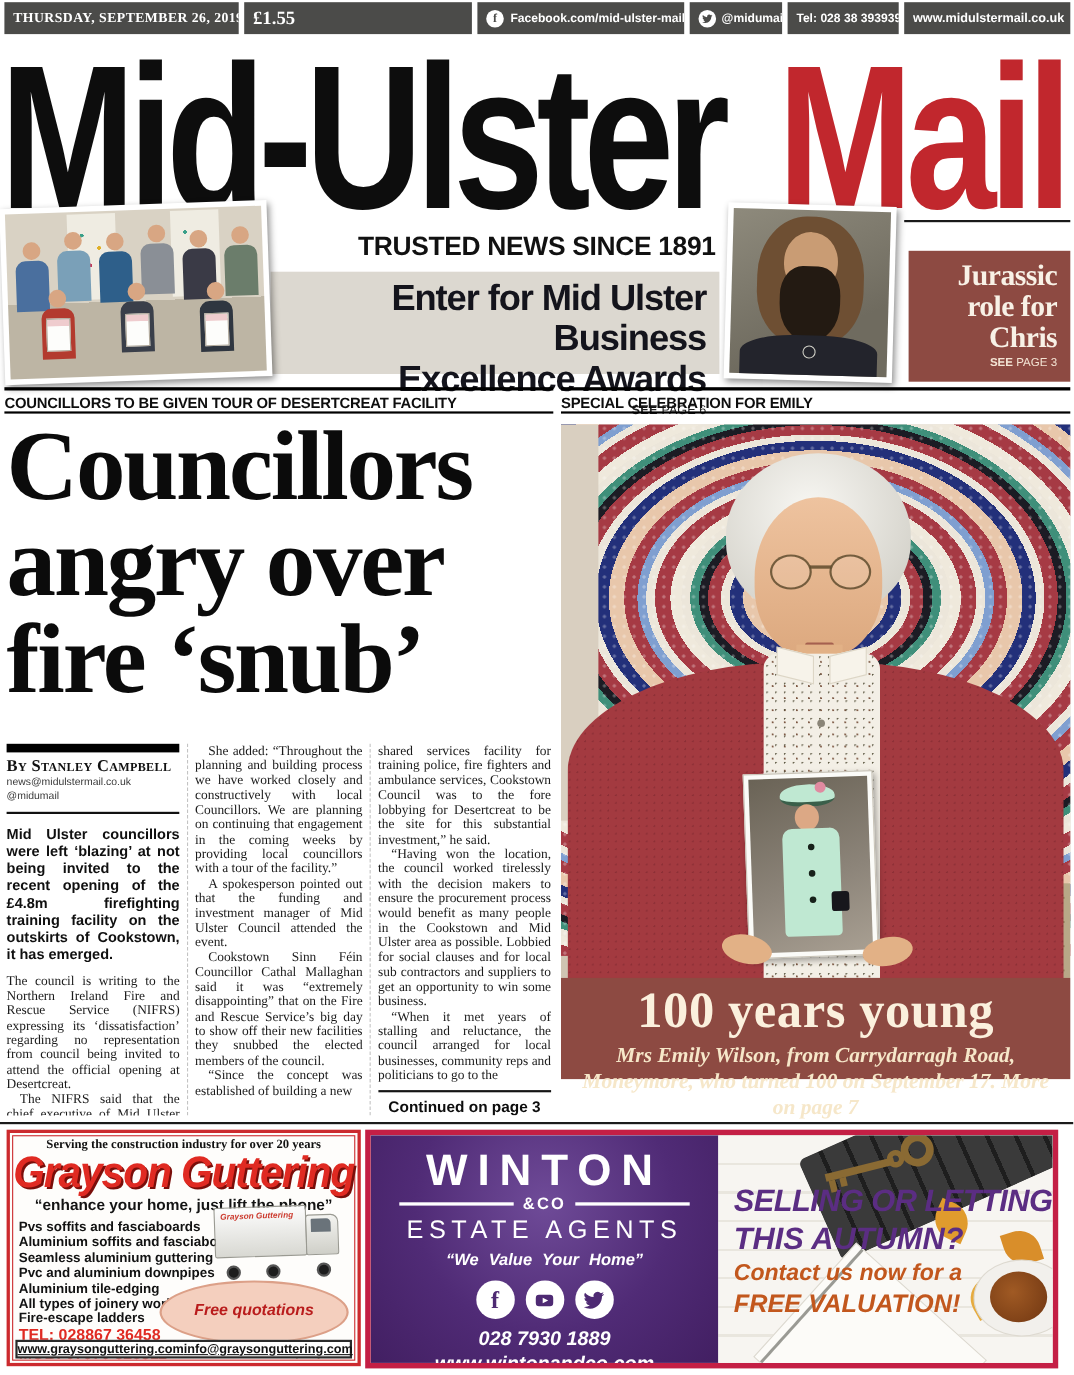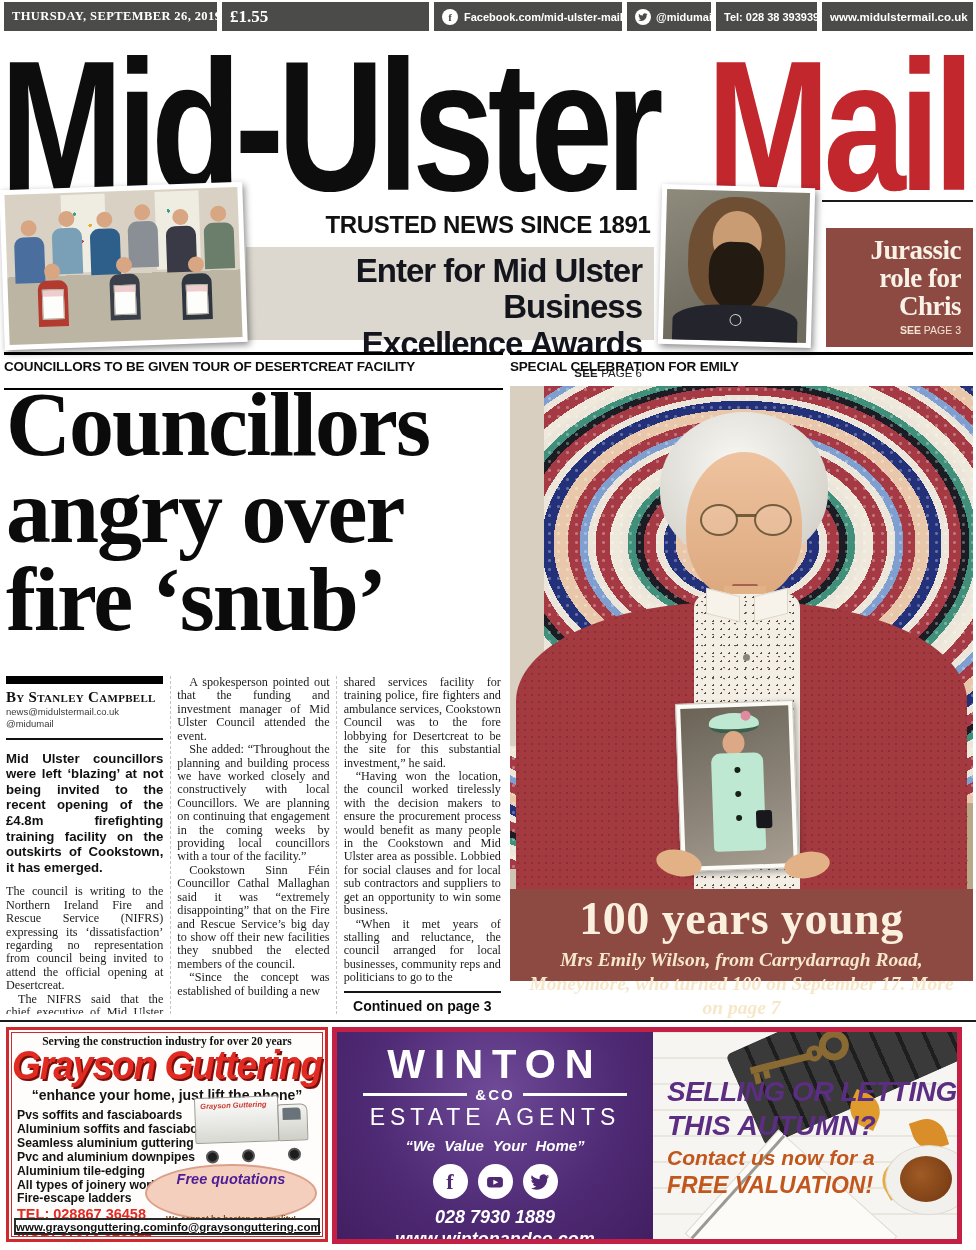--- a/index.html
+++ b/index.html
@@ -62,21 +62,21 @@
 
   .right-rule { position:absolute; left:822px; top:200px; width:151px; height:2px; background:#1a1a1a; }
   .jurassic-box { position:absolute; left:826px; top:228px; width:147px; height:119px; background:#8d4a42;
                   color:#f8f1e6; text-align:right; padding:8px 12px 0 0; }
   .jur-line { font:bold 27px/1.04 "Liberation Serif", serif; letter-spacing:-0.5px; }
   .jur-see { margin-top:4px; font:10.5px "Liberation Sans", sans-serif; color:#f3e3d3; }
   .jur-see b { font-weight:bold; }
 
   
   .kicker { position:absolute; top:352px; border-top:3px solid #000; border-bottom:2px solid #000;
-            padding:4px 0 14px; font:bold 13.5px "Liberation Sans", sans-serif; letter-spacing:-0.2px; color:#0e0e0e; }
+            padding:4px 0 0; font:bold 13.5px "Liberation Sans", sans-serif; letter-spacing:-0.2px; color:#0e0e0e; }
   .kicker-left { left:4px; width:499px; }
   .kicker-right { left:510px; width:463px; }
 
   
   .headline { position:absolute; left:6px; top:381px; width:500px;
               font:bold 90px/0.97 "Liberation Serif", serif; letter-spacing:-2px; color:#0b0b0b; }
   .cols { position:absolute; left:4px; top:676px; width:499px; height:338px; display:flex; overflow:hidden; }
   .col { width:33.33%; padding:0 7px 0 2px; display:flex; flex-direction:column; }
   .col-2 { border-left:1px dashed #c3c3c3; border-right:1px dashed #c3c3c3; padding:0 6px; }
   .col-3 { padding:0 2px 0 7px; }
@@ -161,21 +161,21 @@
   .truck-box { position:absolute; left:0; top:4px; width:84px; height:46px; background:linear-gradient(#fdfdfd,#d8d8d2);
                border:1px solid #9a9a92; border-radius:2px; overflow:hidden; }
   .truck-box-text { font:italic bold 7.5px/1.1 "Liberation Sans", sans-serif; color:#cc3a2e; padding:4px 2px 0 5px; }
   .truck-cab { position:absolute; left:83px; top:13px; width:30px; height:37px; background:linear-gradient(#f4f4f1,#cfcfc8);
                border:1px solid #9a9a92; border-radius:3px 7px 2px 2px; }
   .truck-cab::after { content:""; position:absolute; left:4px; top:3px; width:18px; height:12px; background:#6a737a; border-radius:1px 4px 0 0; }
   .truck-wheel { position:absolute; bottom:0; width:13px; height:13px; background:#1d1d1d; border:2px solid #555; border-radius:50%; }
   .tw1 { left:10px; } .tw2 { left:46px; } .tw3 { left:92px; }
   .free-quote { position:absolute; right:8px; top:134px; width:172px; height:58px; background:#f4cfbe;
                 border:2px solid #dca088; border-radius:50%; text-align:center; padding-top:5px; }
-  .fq-title { font:bold italic 14.5px "Liberation Sans", sans-serif; color:#4c1d95; }
+  .fq-title { font:bold italic 14.5px "Liberation Sans", sans-serif; color:#b91c1c;margin-top:12px; }
   .fq-line { font:bold 8.5px/1.25 "Liberation Sans", sans-serif; color:#7d4a12;margin-top:27px; }
   .gr-webbar { position:absolute; left:5px; right:5px; bottom:4px; height:17px; border:2px solid #2a2a2a; background:#fff;
                display:flex; align-items:center; justify-content:space-evenly; font:bold 11.5px "Liberation Sans", sans-serif; color:#111;text-decoration:underline; }
 
   .winton-ad { position:absolute; left:332px; top:1027px; width:630px; height:217px; border:5px solid #c41f45;
                background:#f6f4f0; display:flex; overflow:hidden; }
   .winton-left { position:relative; width:316px; background:radial-gradient(circle at 50% 30%, #6f4b98 0%, #502b76 55%, #421f62 100%);
                  color:#fff; text-align:center; flex-shrink:0; }
   .wn-name { margin-top:12px; font:bold 40px/1 "Liberation Sans", sans-serif; letter-spacing:9px; }
   .wn-co-row { display:flex; align-items:center; margin:2px 26px 0; gap:8px; }
@@ -336,22 +336,22 @@
       <div class="byline-box">
         <div class="byline-name">By Stanley Campbell</div>
         <div class="byline-sub">news@midulstermail.co.uk</div>
         <div class="byline-sub">@midumail</div>
       </div>
       <p class="intro">Mid Ulster councillors were left ‘blazing’ at not being invited to the recent opening of the £4.8m firefighting training facility on the outskirts of Cookstown, it has emerged.</p>
       <p class="bodytext">The council is writing to the Northern Ireland Fire and Rescue Service (NIFRS) expressing its ‘dissatisfaction’ regarding no representation from council being invited to attend the official opening at Desertcreat.</p>
       <p class="bodytext ind">The NIFRS said that the chief executive of Mid Ulster Council and a colleague were invited to represent the council.</p>
     </div>
     <div class="col col-2">
+      <p class="bodytext ind">She added: “Throughout the planning and building process we have worked closely and constructively with local Councillors. We are planning on continuing that engagement in the coming weeks by providing local councillors with a tour of the facility.”</p>
       <p class="bodytext ind">A spokesperson pointed out that the funding and investment manager of Mid Ulster Council attended the event.</p>
-      <p class="bodytext ind">She added: “Throughout the planning and building process we have worked closely and constructively with local Councillors. We are planning on continuing that engagement in the coming weeks by providing local councillors with a tour of the facility.”</p>
       <p class="bodytext ind">Cookstown Sinn Féin Councillor Cathal Mallaghan said it was “extremely disappointing” that on the Fire and Rescue Service’s big day to show off their new facilities they snubbed the elected members of the council.</p>
       <p class="bodytext ind">“Since the concept was established of building a new</p>
     </div>
     <div class="col col-3">
       <p class="bodytext">shared services facility for training police, fire fighters and ambulance services, Cookstown Council was to the fore lobbying for Desertcreat to be the site for this substantial investment,” he said.</p>
       <p class="bodytext ind">“Having won the location, the council worked tirelessly with the decision makers to ensure the procurement process would benefit as many people in the Cookstown and Mid Ulster area as possible. Lobbied for social clauses and for local sub contractors and suppliers to get an opportunity to win some business.</p>
       <p class="bodytext ind">“When it met years of stalling and reluctance, the council arranged for local businesses, community reps and politicians to go to the</p>
       <div class="continued">Continued on page 3</div>
     </div>
   </div>

